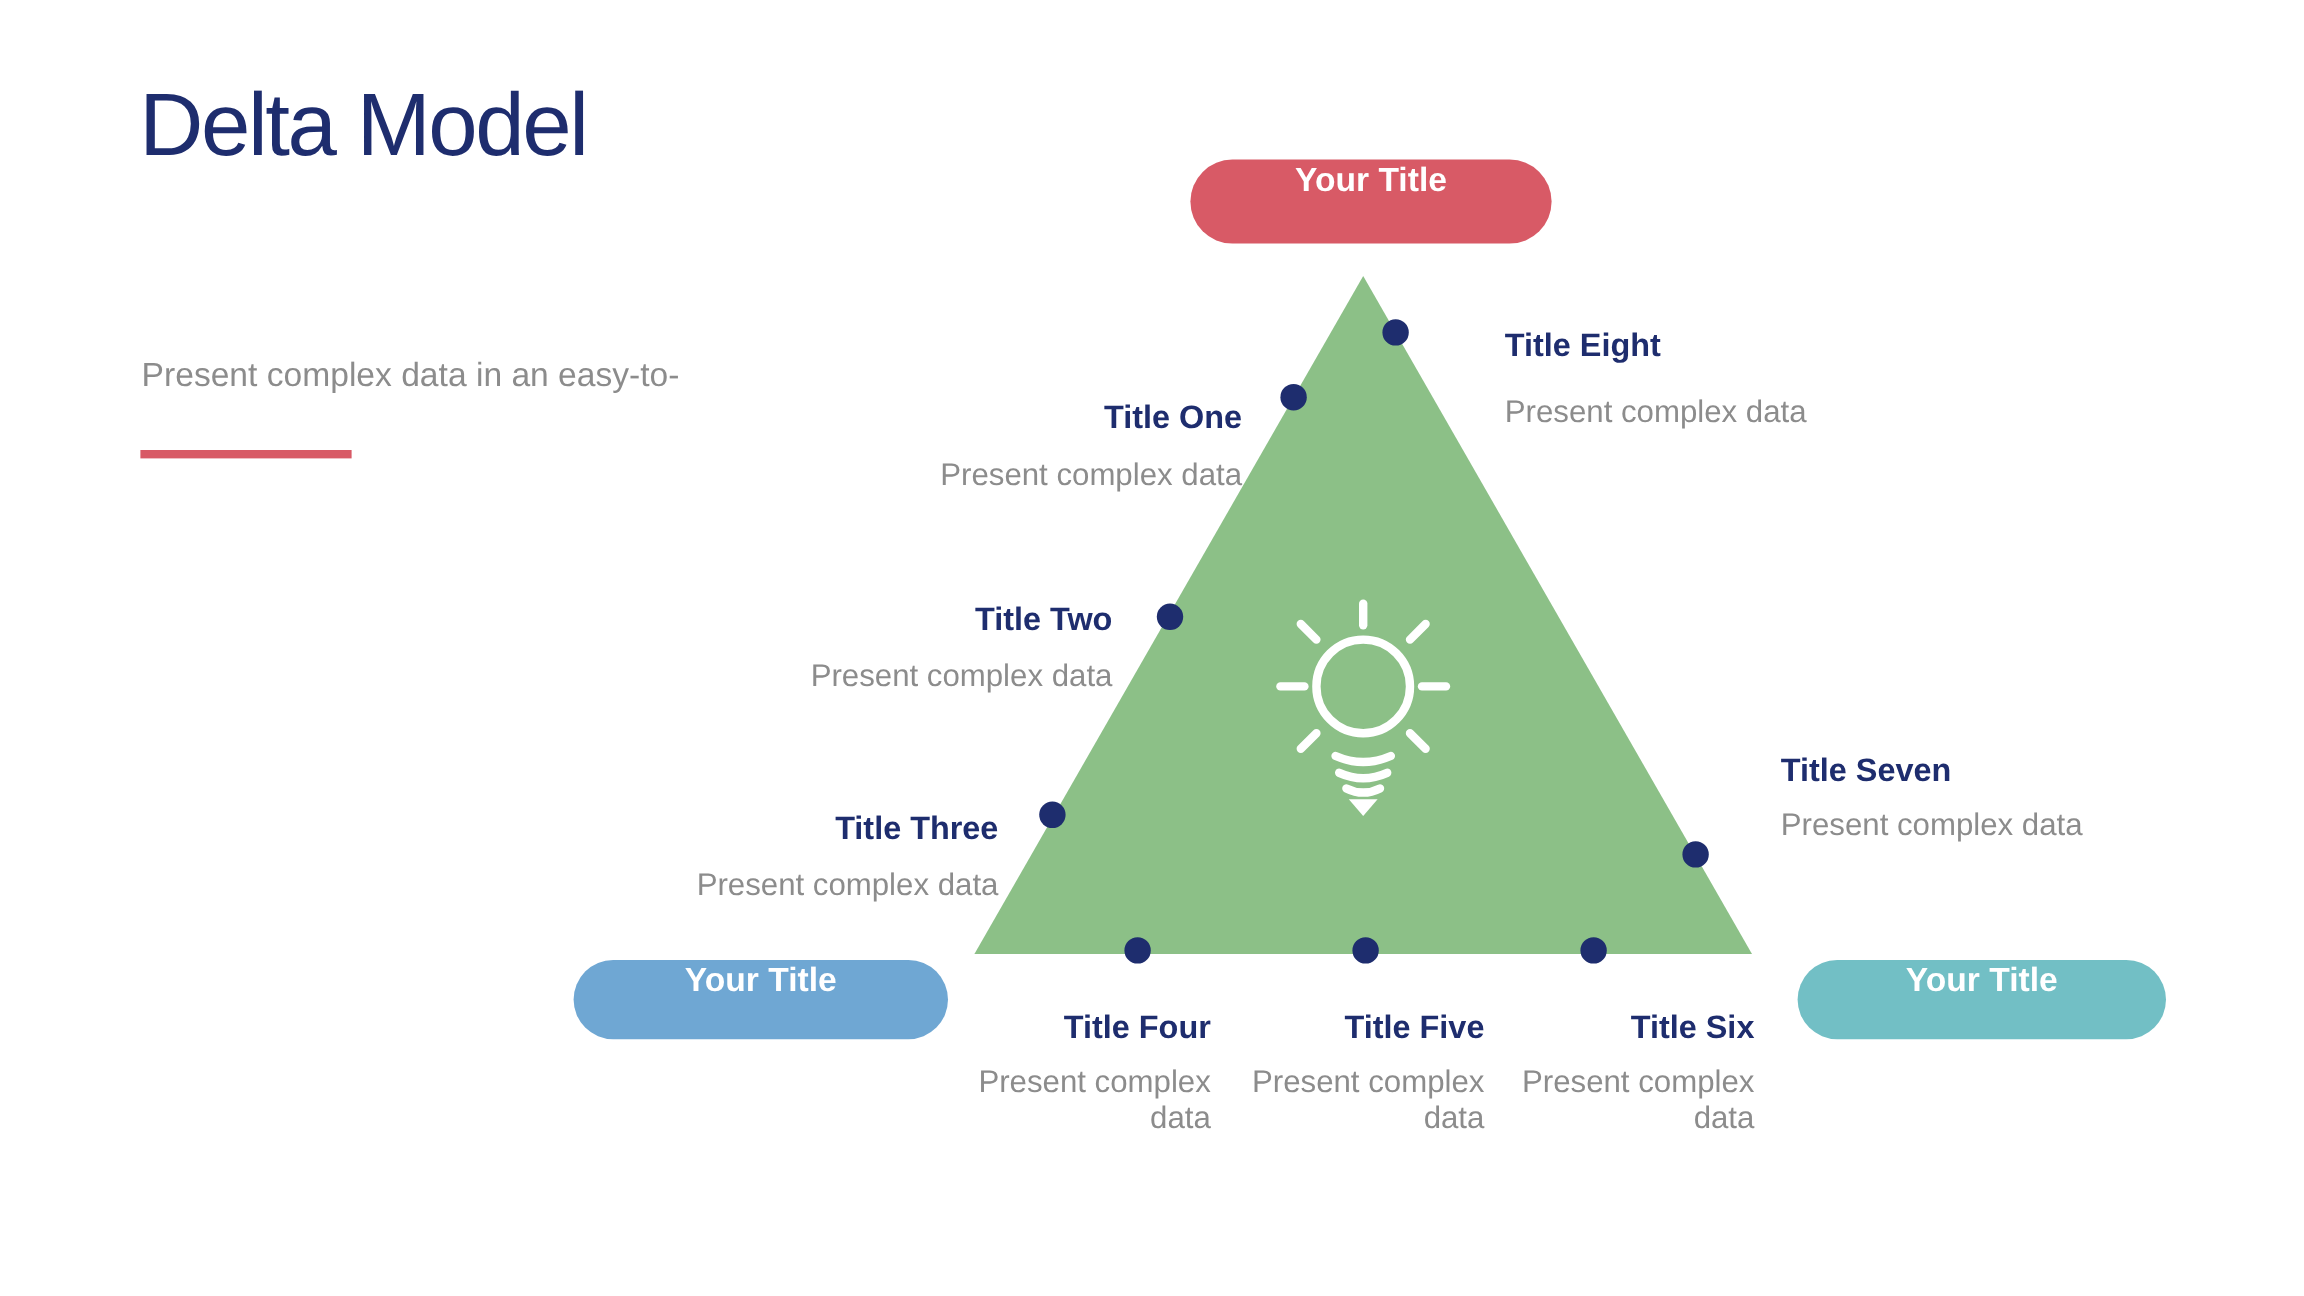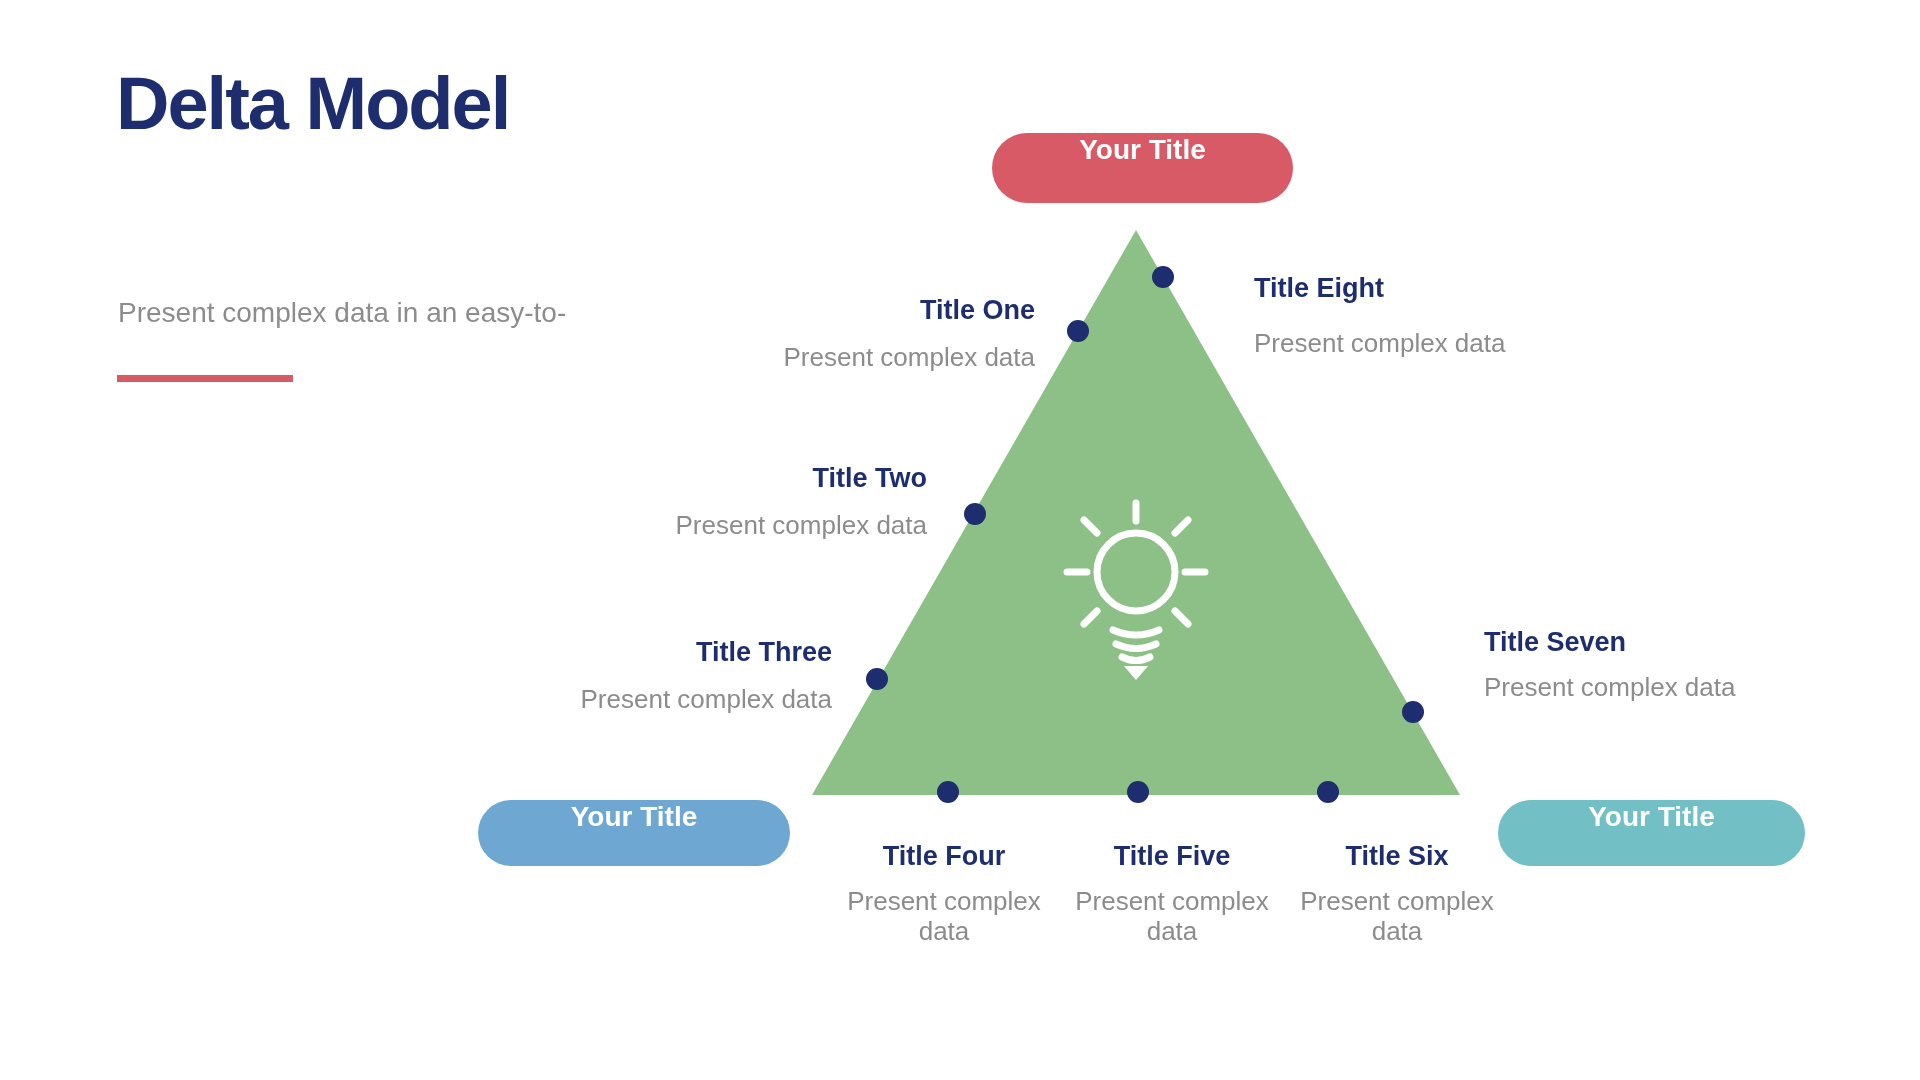--- a/index.html
+++ b/index.html
@@ -18,21 +18,21 @@
     background:var(--white);
     font-family:"Liberation Sans", sans-serif;
     overflow:hidden;position:relative;
   }
   .slide{position:absolute;inset:0;width:1920px;height:1080px;}
   .svg-layer{position:absolute;left:0;top:0;width:1920px;height:1080px;z-index:1;}
   .labels{position:absolute;inset:0;z-index:2;}
 
   .main-title{
     position:absolute;left:116px;top:56px;
-    color:var(--navy);font-weight:700;
+    color:var(--navy);font-weight:400;
     font-size:74px;line-height:96px;letter-spacing:-2px;
   }
   .subtitle{
     position:absolute;left:118px;top:294px;
     color:var(--gray);font-size:28px;line-height:38px;font-weight:400;
   }
   .title-underline{
     position:absolute;left:117px;top:375px;width:176px;height:7px;
     background:var(--red);
   }
@@ -42,23 +42,23 @@
     color:var(--white);font-weight:700;font-size:28px;
     border:none;cursor:pointer;
   }
   .pill-top{left:992px;top:133px;width:301px;height:70px;border-radius:35px;background:var(--red);}
   .pill-bl{left:478px;top:800px;width:312px;height:66px;border-radius:33px;background:var(--blue);}
   .pill-br{left:1498px;top:800px;width:307px;height:66px;border-radius:33px;background:var(--teal);}
 
   .item{position:absolute;}
   .item .item-title{color:var(--navy);font-weight:700;font-size:27px;line-height:32px;}
   .item .item-desc{color:var(--gray);font-size:26px;line-height:30px;margin-top:16px;}
-  .align-right{text-align:right;}
+  .align-right{text-align:right;margin-top:38px;}
   .align-left{text-align:left;}
-  .align-center{text-align:center;width:200px;margin-left:35px;}
+  .align-center{text-align:right;width:200px;}
   .align-center .item-desc{margin-top:14px;}
 
   .item-one{right:885px;top:294px;}
   .item-two{right:993px;top:462px;}
   .item-three{right:1088px;top:636px;}
   .item-four{left:809px;top:840px;}
   .item-five{left:1037px;top:840px;}
   .item-six{left:1262px;top:840px;}
   .item-seven{left:1457px;top:626px;margin-left:27px;}
   .item-seven .item-desc{margin-top:14px;}

